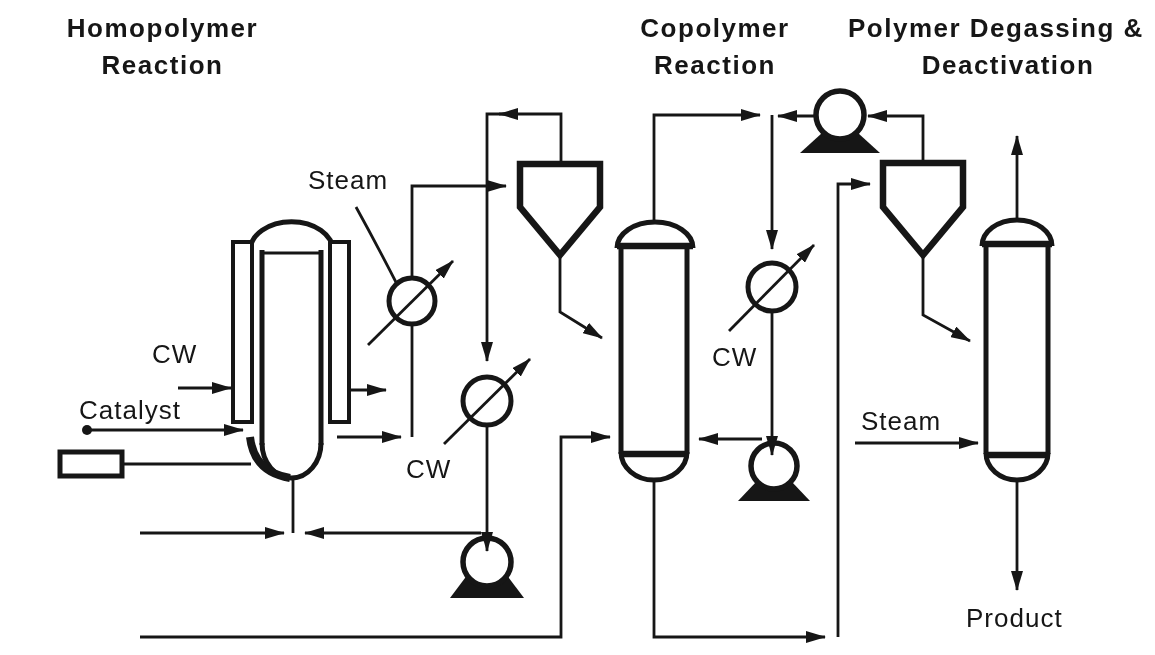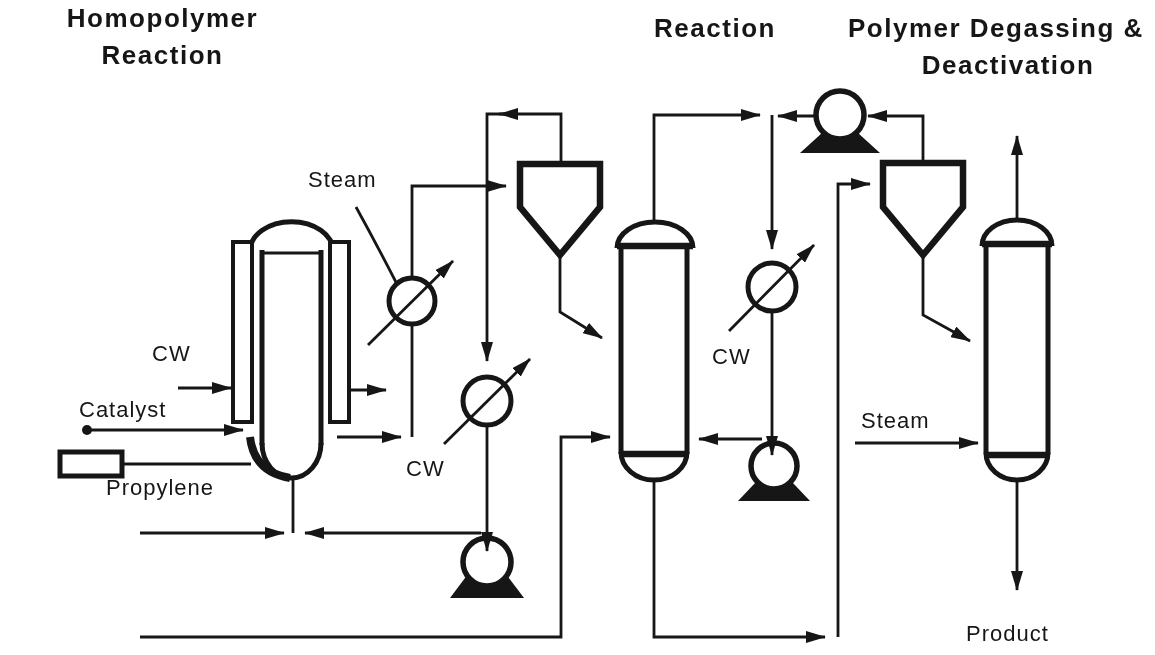--- a/index.html
+++ b/index.html
@@ -6,21 +6,21 @@
   #stage{
     position:relative;width:1155px;height:655px;background:#ffffff;
     overflow:hidden;font-family:"Liberation Sans",sans-serif;color:#161616;
   }
   #art{position:absolute;left:0;top:0;width:1155px;height:655px;}
   .title{
     position:absolute;font-weight:bold;font-size:26px;line-height:37px;
     text-align:center;letter-spacing:1.5px;white-space:nowrap;
   }
   .lbl{
-    position:absolute;font-size:22px;line-height:28px;letter-spacing:1px;white-space:nowrap;
+    position:absolute;font-size:26px;line-height:28px;letter-spacing:1px;white-space:nowrap;
   }
   
   .s  {stroke:#161616;fill:none;stroke-width:2.8px;}
   .s5 {stroke:#161616;fill:none;stroke-width:5px;}
   .s6 {stroke:#161616;fill:none;stroke-width:6.5px;}
   .s8 {stroke:#161616;fill:none;stroke-width:8px;}
   .wf {fill:#ffffff;}
   .bk {fill:#161616;stroke:none;}
 </style>
 </head>
@@ -135,34 +135,34 @@
     <g>
       <path class="s5" d="M982,246 A35,26 0 0 1 1052,246"></path>
       <path class="s6" d="M982,244 H1052"></path>
       <path class="s5" d="M986,245 V454"></path>
       <path class="s5" d="M1048,245 V454"></path>
       <path class="s6" d="M984,455 H1050"></path>
       <path class="s5" d="M986,453 A31,27 0 0 0 1048,453"></path>
     </g>
   </svg>
 
-  <div class="title" style="left:40px;top:0;width:245px;">
+  <div class="title" style="left:40px;top:10px;width:245px;">
     <div>Homopolymer</div>
     <div>Reaction</div>
   </div>
   <div class="title" style="left:595px;top:10px;width:240px;">
+    <div>Copolymer</div>
     <div>Reaction</div>
   </div>
   <div class="title" style="left:848px;top:10px;width:330px;text-align:left;">
     <div>Polymer Degassing &amp;</div>
     <div style="text-align:center;width:320px;">Deactivation</div>
   </div>
 
   <div class="lbl" style="left:152px;top:340px;">CW</div>
   <div class="lbl" style="left:52px;top:396px;margin-left:27px;">Catalyst</div>
-  <div class="lbl" style="left:106px;top:474px;">Propylene</div>
   <div class="lbl" style="left:308px;top:166px;">Steam</div>
   <div class="lbl" style="left:406px;top:455px;">CW</div>
   <div class="lbl" style="left:712px;top:343px;">CW</div>
   <div class="lbl" style="left:861px;top:407px;">Steam</div>
-  <div class="lbl" style="left:966px;top:620px;">Product</div>
+  <div class="lbl" style="left:966px;top:604px;">Product</div>
 
 </div>
 
 </body></html>

